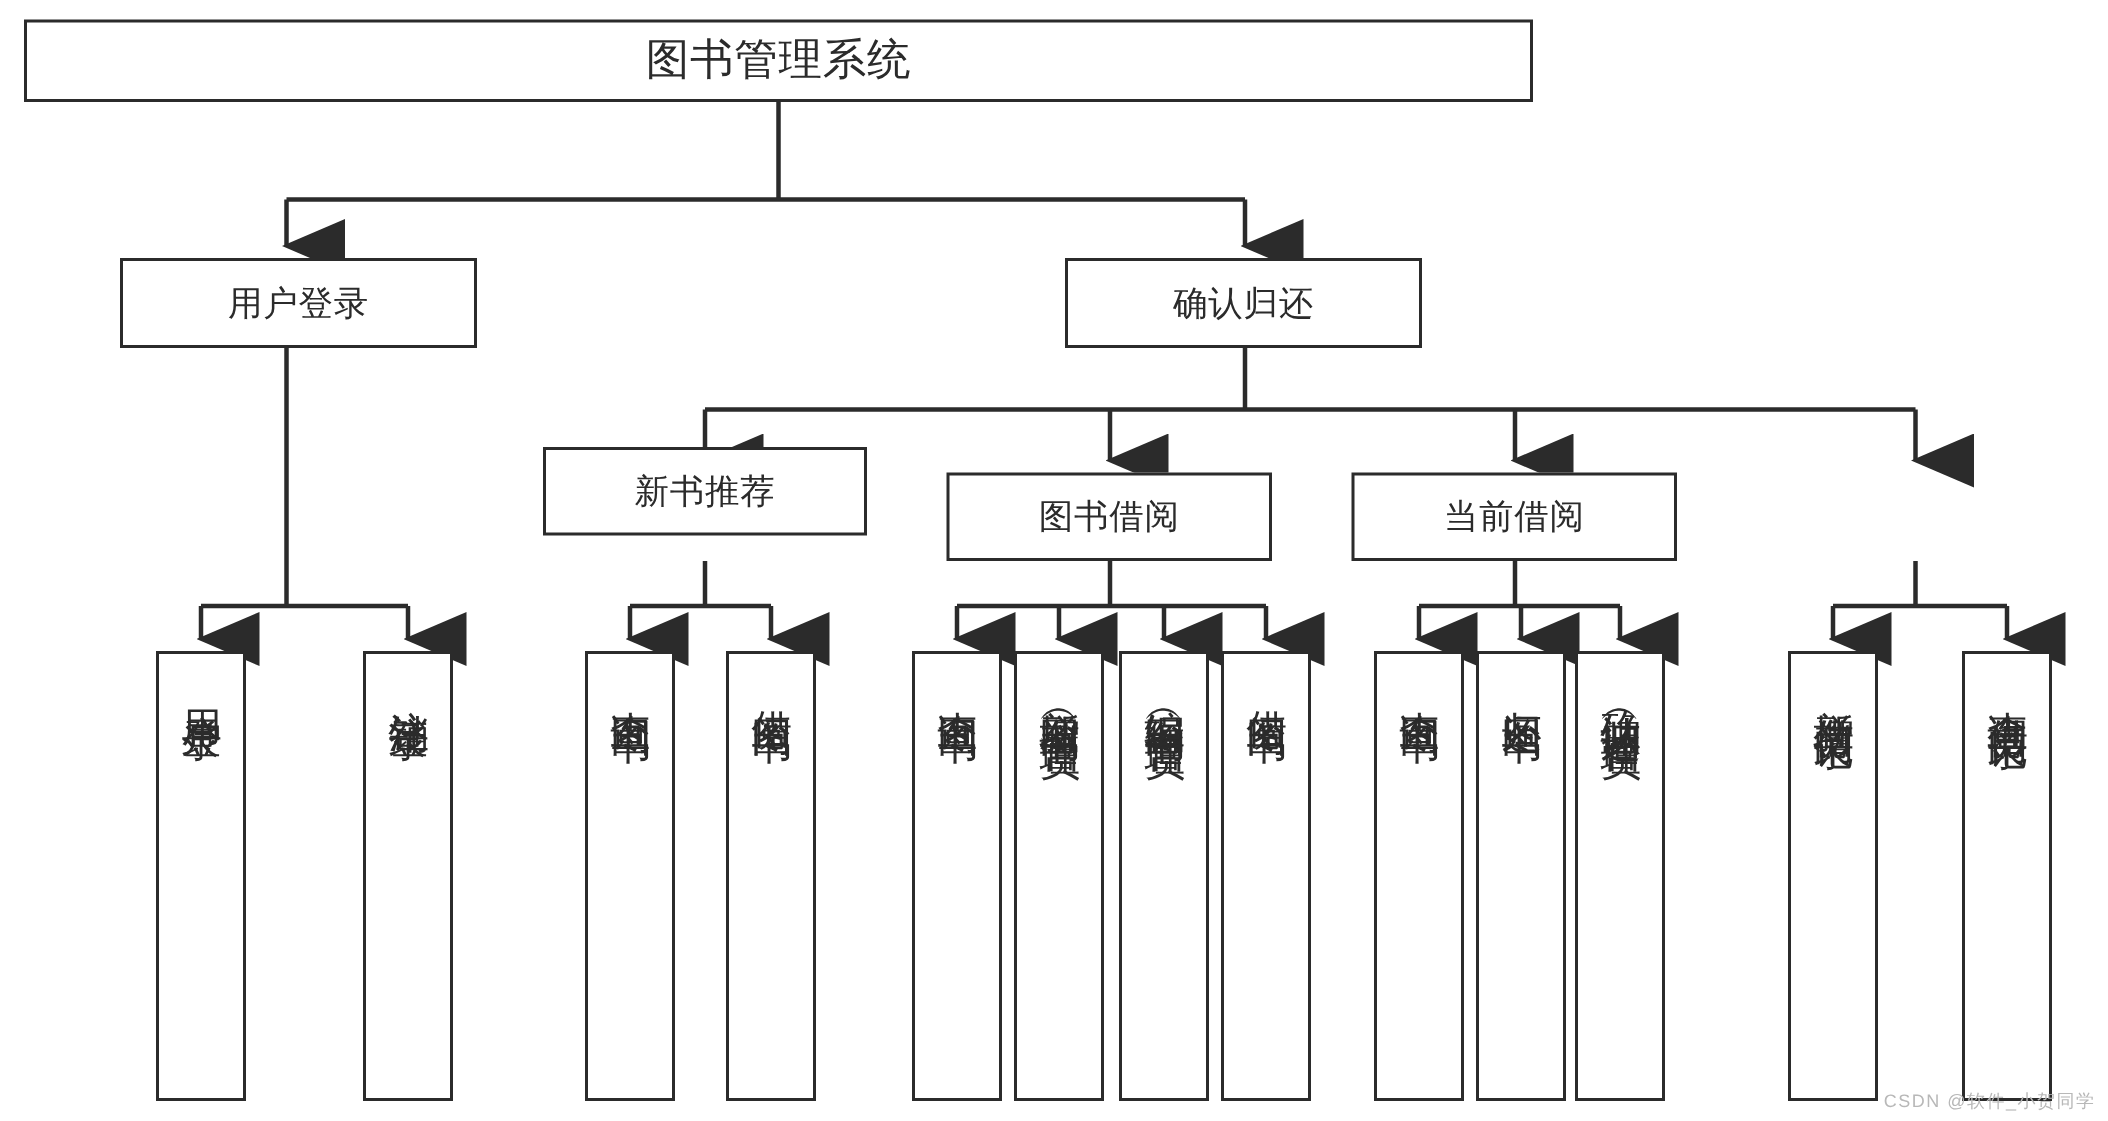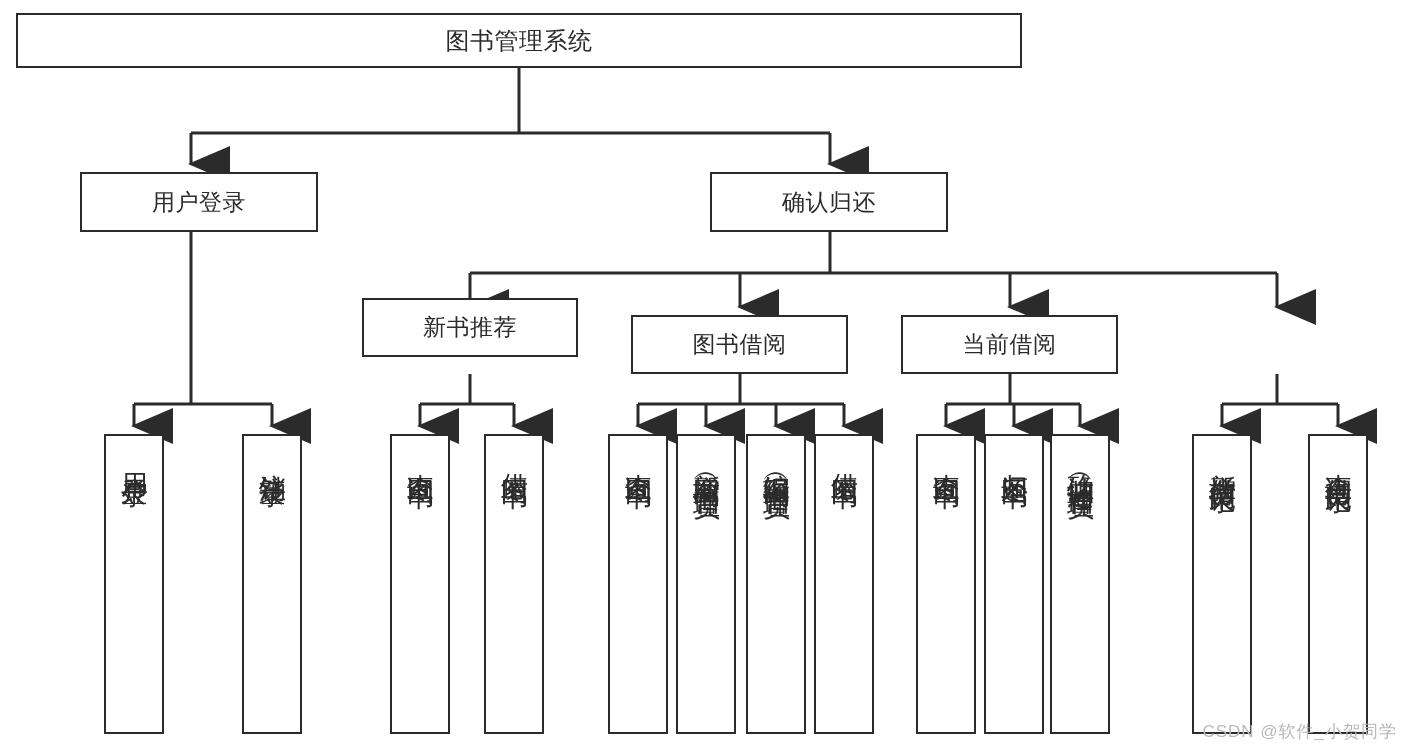--- a/index.html
+++ b/index.html
@@ -33,40 +33,40 @@
   .node .lbl{
     display:block;
     text-align:center;
     line-height:1.05;
     letter-spacing:0.5px;
   }
   
   .node.h .lbl{
     font-size:23px;
   }
-  .node.root .lbl{ font-size:24px; }
+  .node.root .lbl{ font-size:29px; }
   
   .node.v{
     align-items:flex-start;
     justify-content:center;
     padding-top:16px;
   }
   .node.v .lbl{
     writing-mode:vertical-rl;
     text-orientation:upright;
     font-size:27px;
     line-height:1.0;
     letter-spacing:3px;
     white-space:nowrap;
   }
   .watermark{
     position:absolute;
     right:8px;
     bottom:4px;
-    font-size:17px;
+    font-size:12px;
     color:#b8b8b8;
     letter-spacing:1px;
     white-space:nowrap;
     user-select:none;
   }
 </style>
 </head>
 <body>
 
 <div id="canvas">

